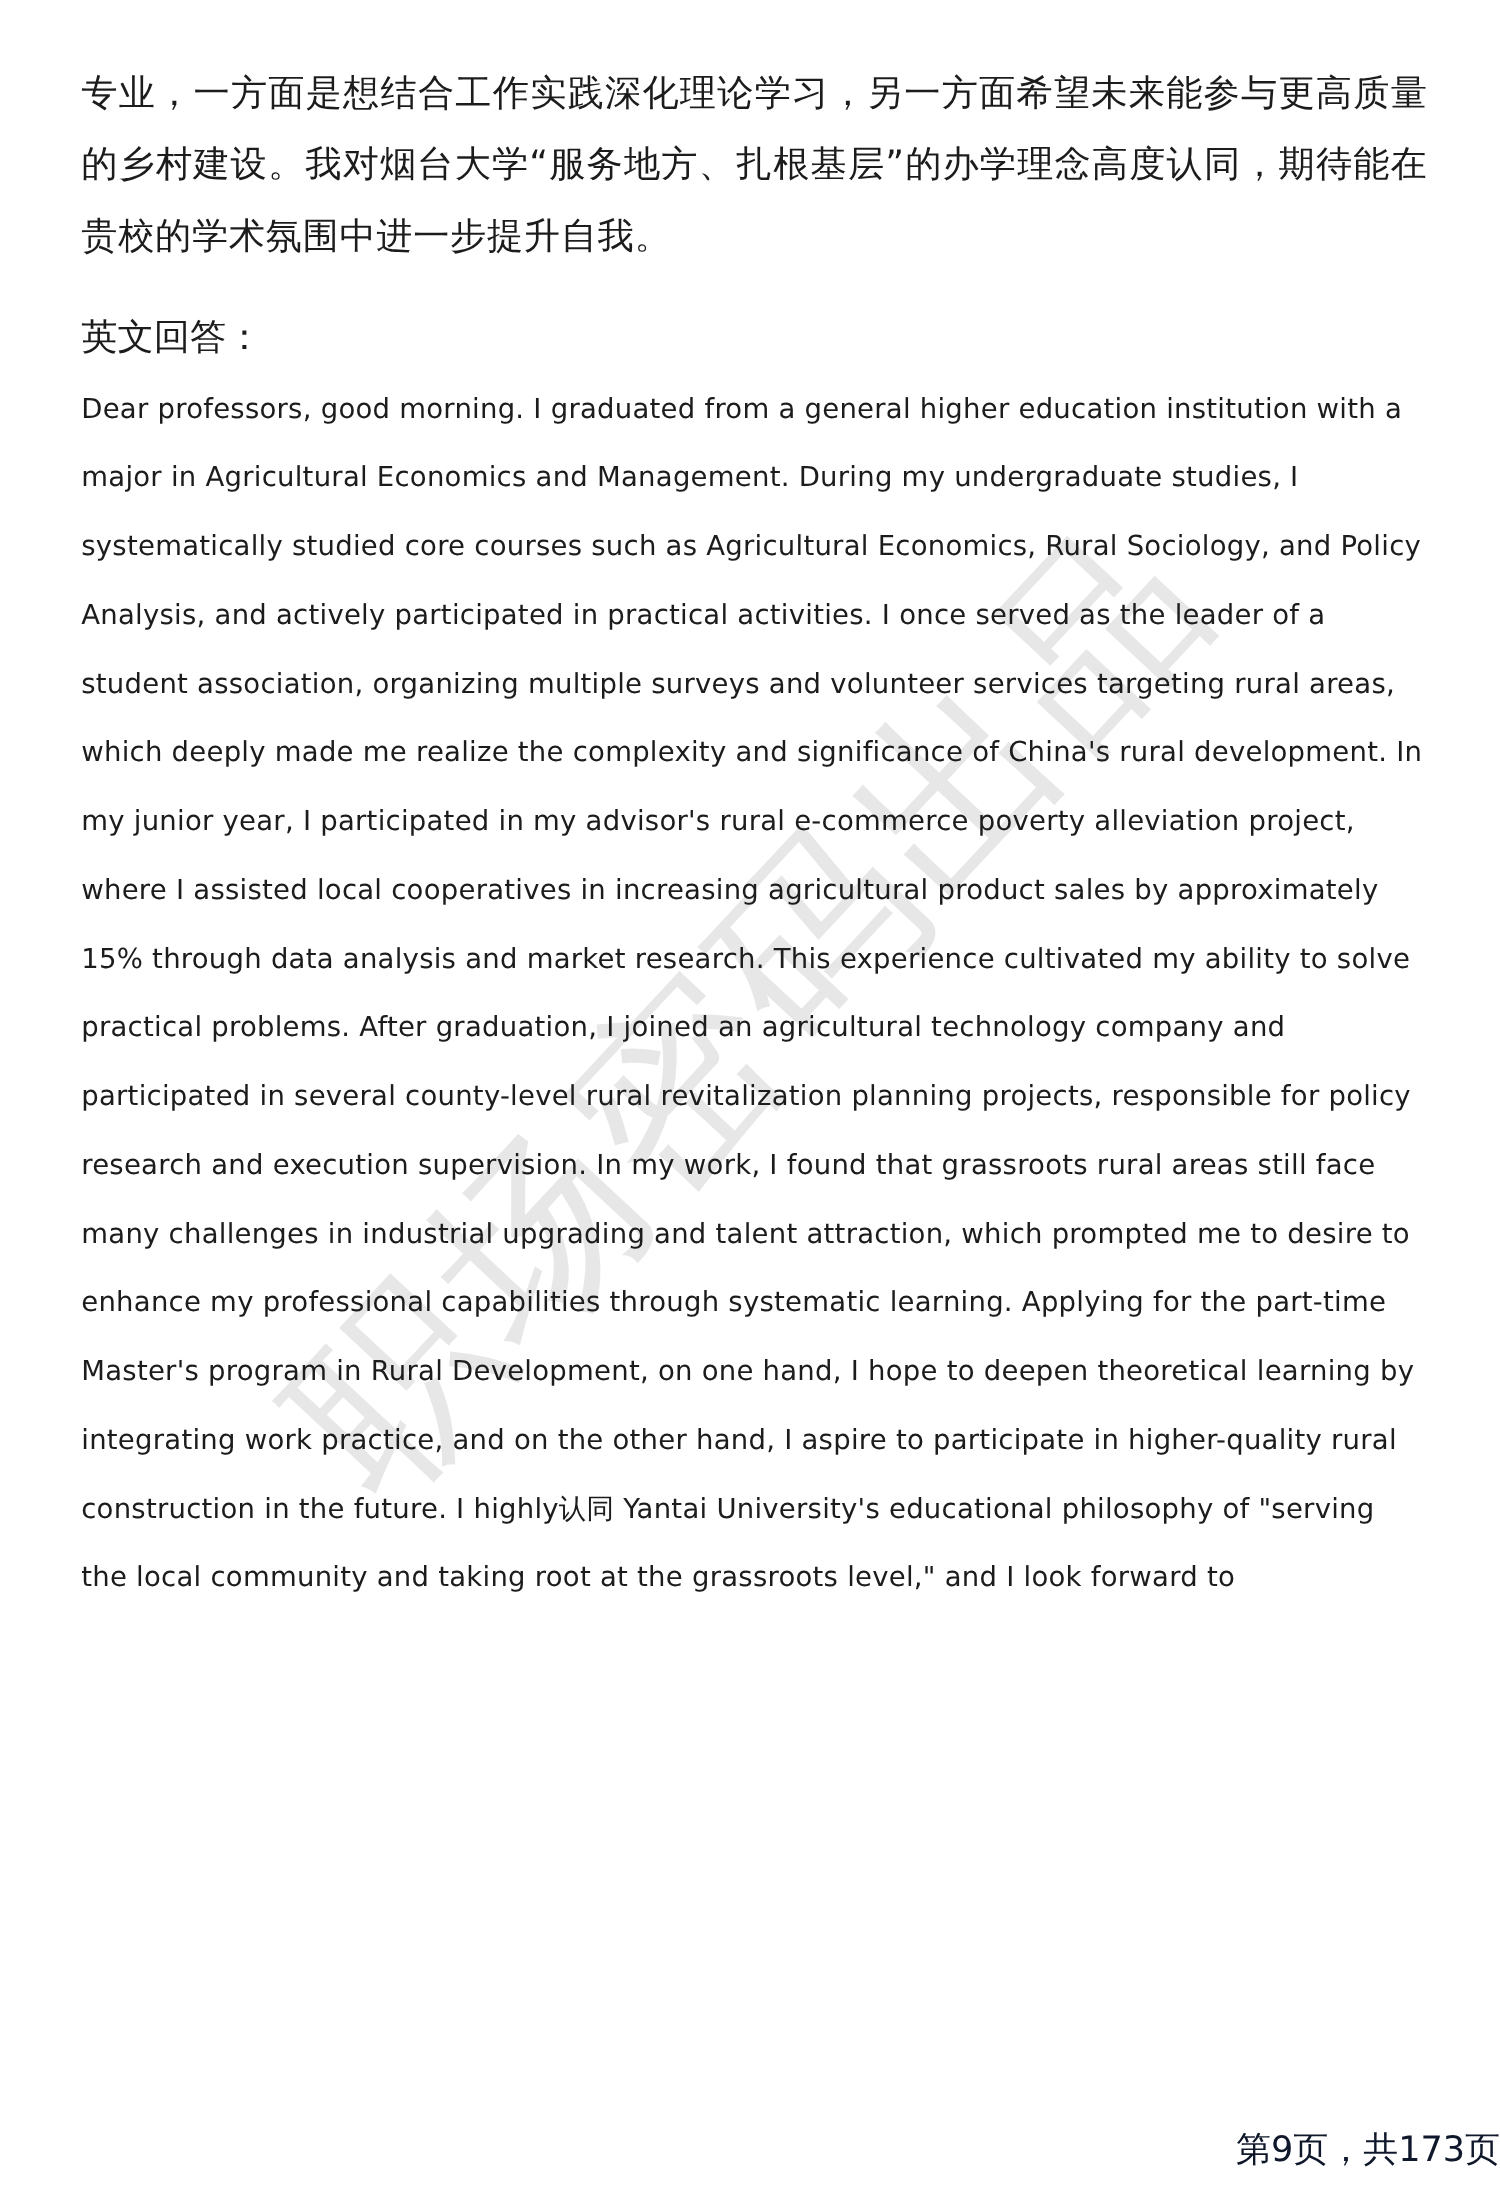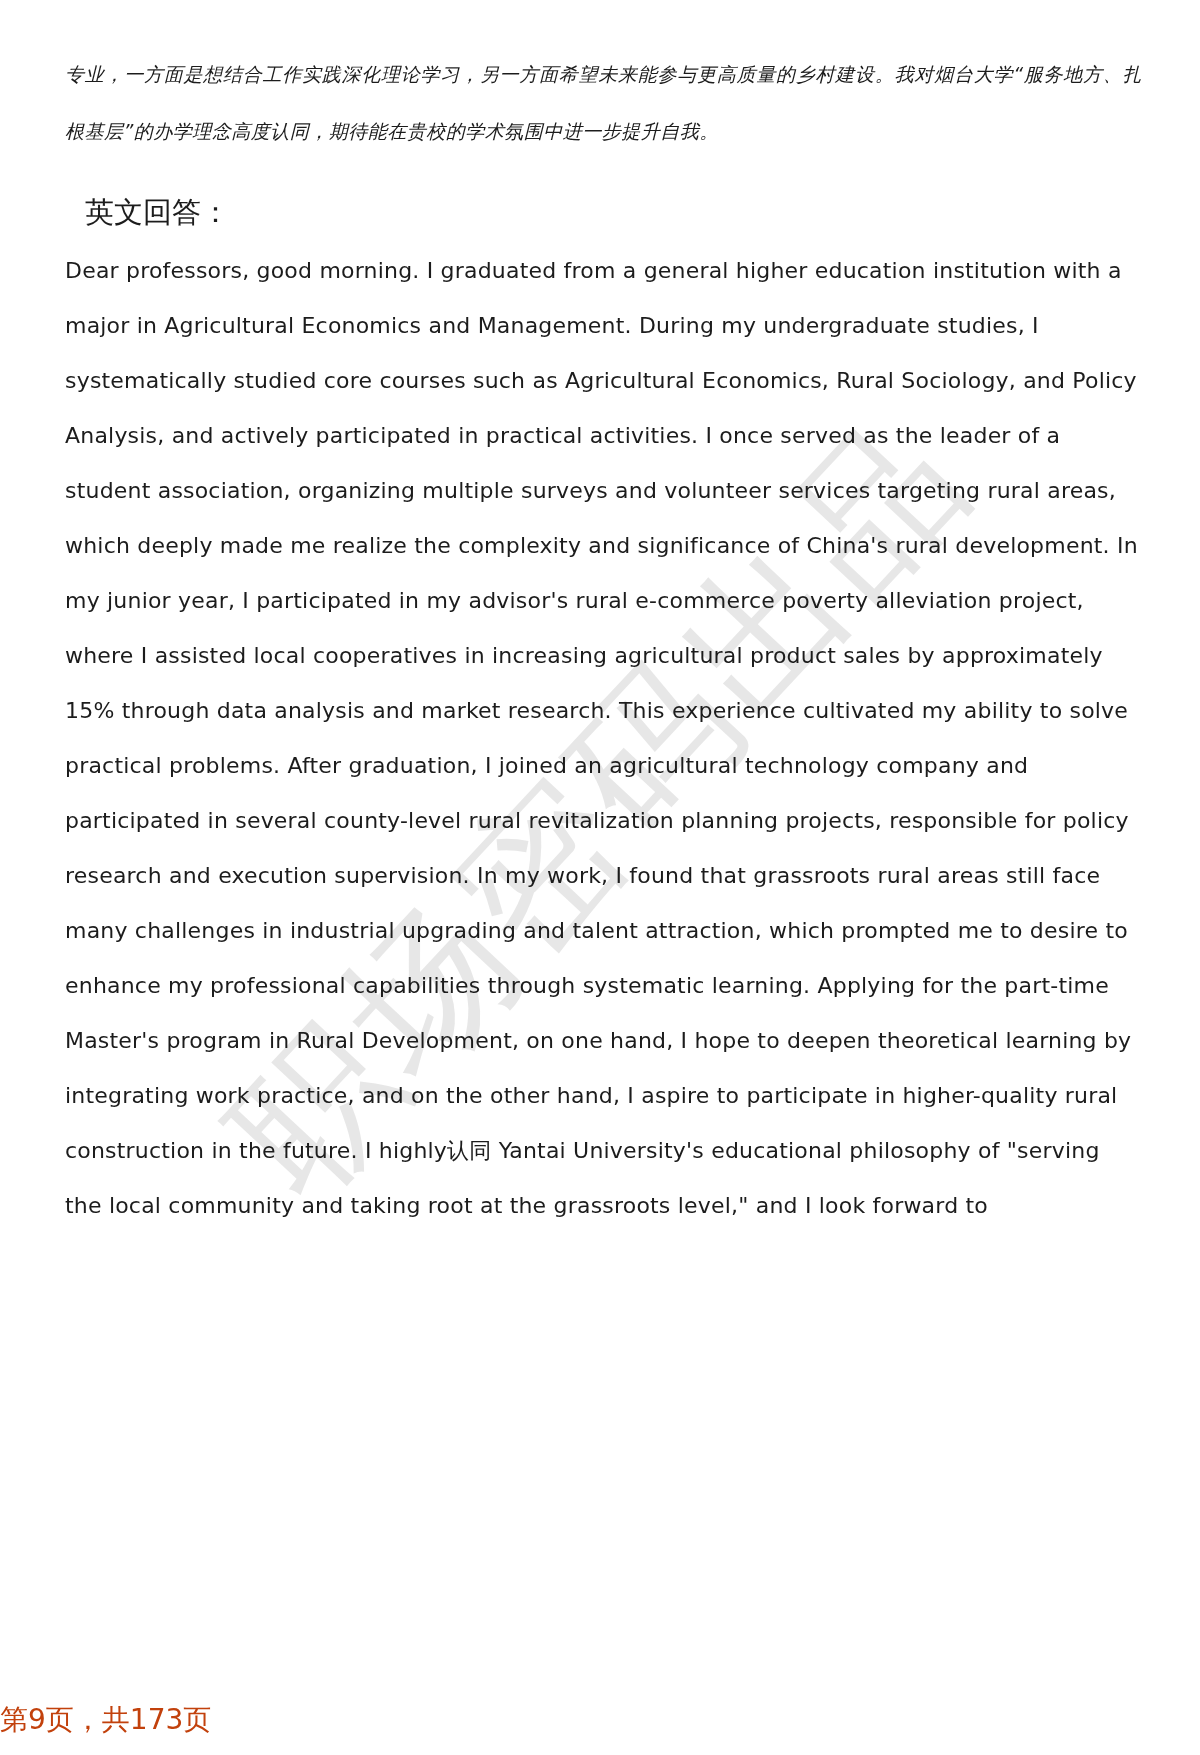--- a/index.html
+++ b/index.html
@@ -33,47 +33,45 @@
     user-select: none;
   }
   .content {
     position: absolute;
     left: 65px;
     right: 58px;
     top: 46px;
     z-index: 2;
   }
   .cn-para {
-    font-size: 19px;
+    font-size: 29px;
     line-height: 57px;
     text-align: justify;
     letter-spacing: 0.5px;
-    font-style: italic;
   }
   .section-label {
     font-size: 29px;
     line-height: 57px;
     margin-top: 24px;
-    margin-left: 20px;
   }
   .en-para {
     font-size: 22px;
     line-height: 55px;
     margin-top: 2px;
     text-align: left;
     letter-spacing: 0.2px;
   }
   .footer {
     position: absolute;
     bottom: 16px;
     left: 0;
     width: 100%;
-    text-align: left;
+    text-align: right;
     font-size: 28px;
-    color: #c2410c;
+    color: #0f172a;
     z-index: 2;
   }
 </style>
 </head>
 <body>
 
 <div class="page">
 
   <div class="watermark">职场密码出品</div>
 

